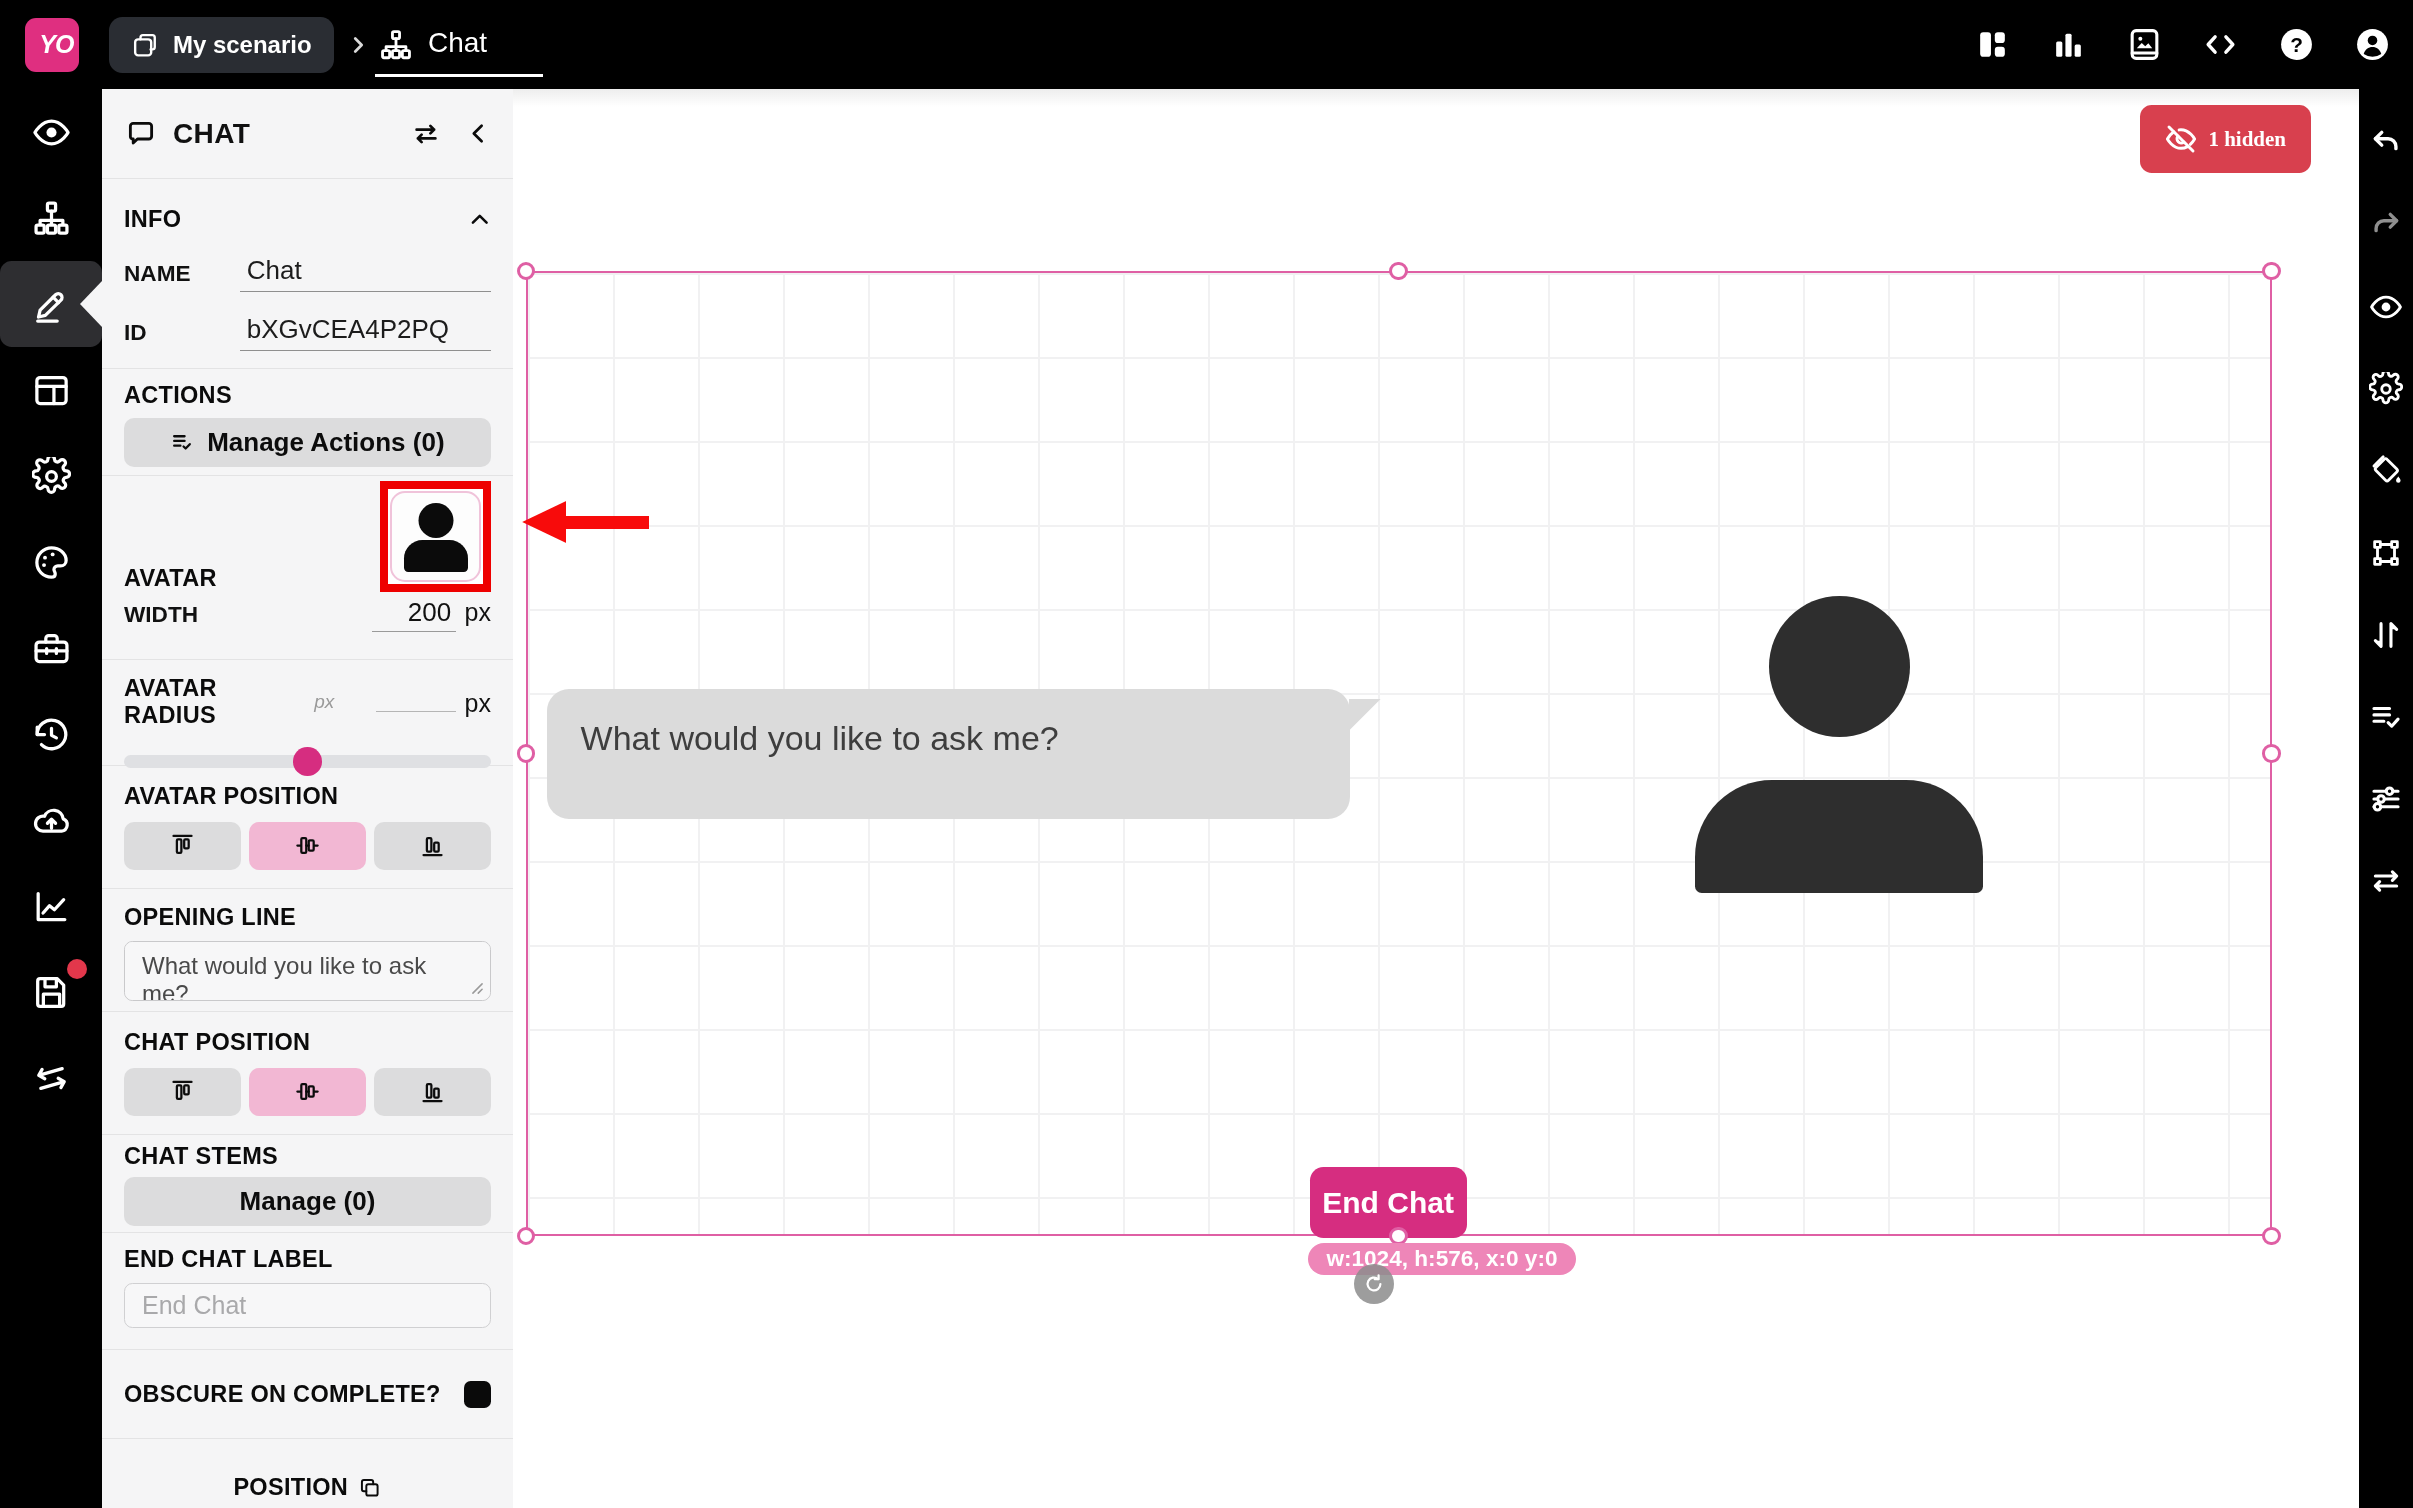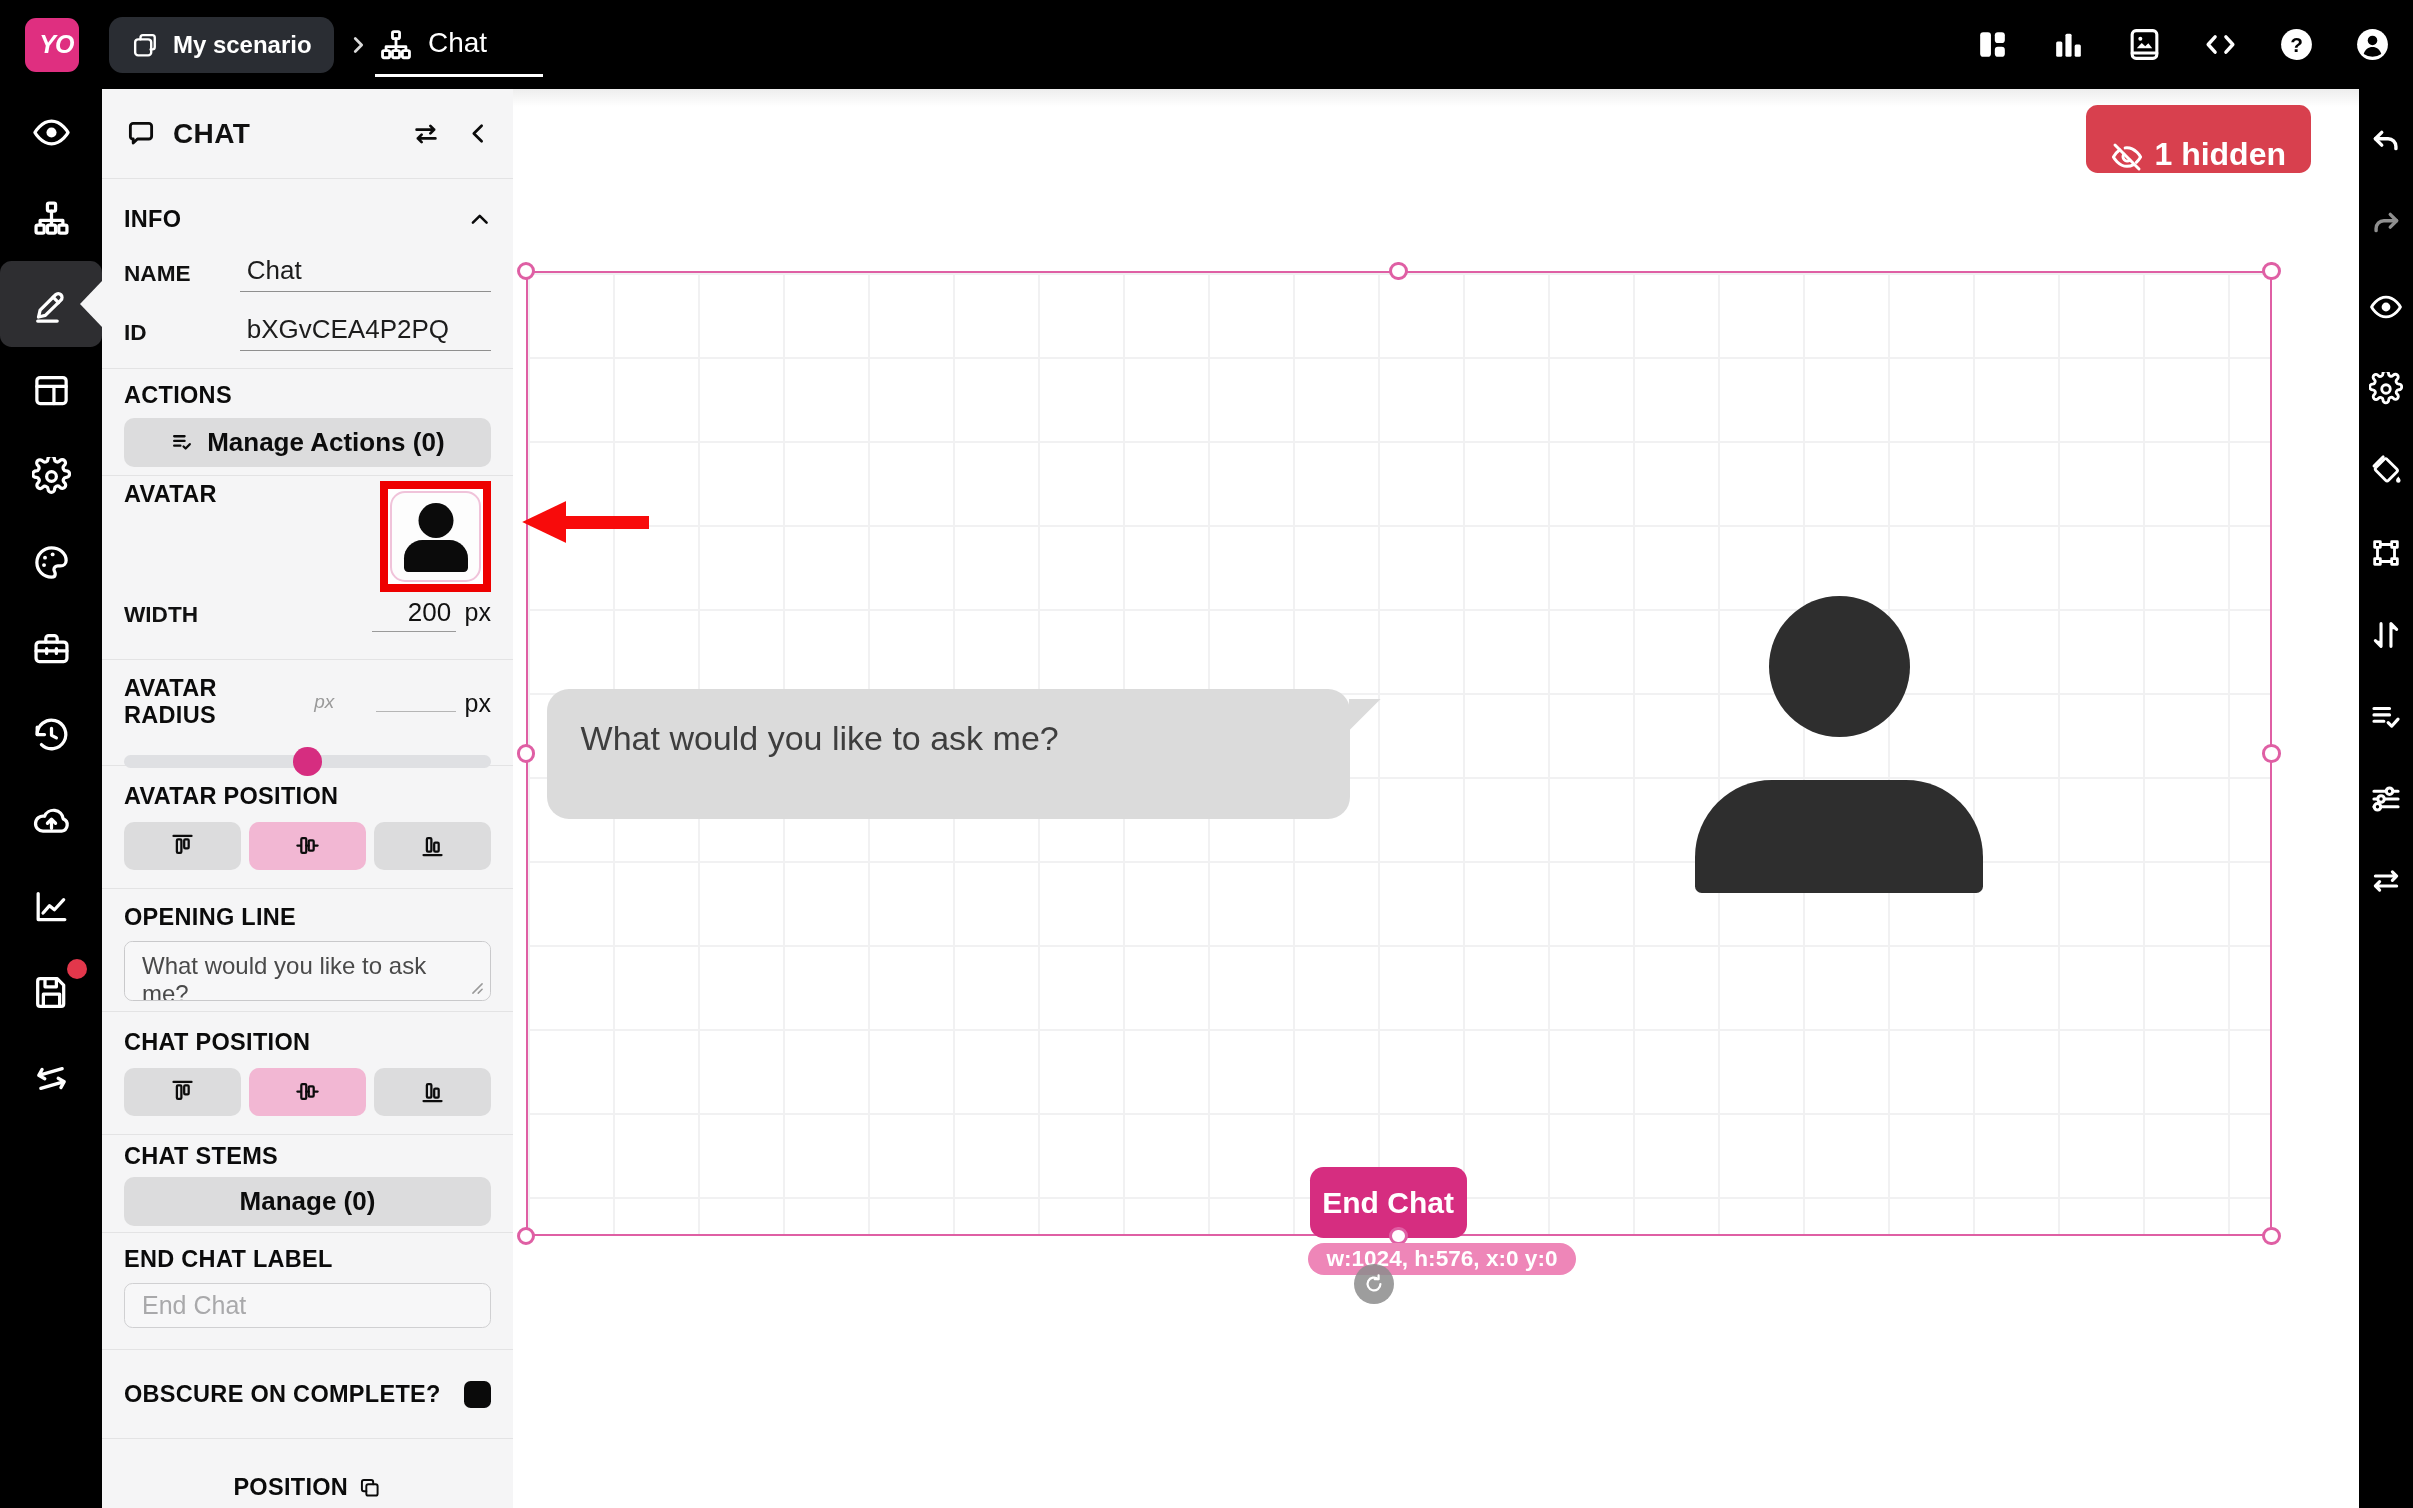--- a/index.html
+++ b/index.html
@@ -46,21 +46,21 @@
   .row-label{font-size:22.6px;font-weight:800;width:116px;flex:0 0 auto;}
   .underline-value{flex:1;font-size:26px;color:#1c1c1c;border-bottom:1.7px solid #8f8f8f;padding:0 3.4px 5px 6.7px;}
   .gray-btn{width:100%;height:49px;border:none;border-radius:10px;background:#dcdcdd;color:#0c0c0c;
             font-size:26px;font-weight:800;font-family:inherit;display:flex;align-items:center;justify-content:center;gap:11.7px;}
   .sec-info{height:190px;padding-top:27px;}
   .sec-info .sec-heading{justify-content:space-between;}
   .sec-info .row{margin-top:22px;}
   .sec-actions{height:107px;padding-top:13.4px;}
   .sec-actions .gray-btn{margin-top:8.4px;}
   .sec-avatar{height:184px;}
-  .avatar-row{display:flex;align-items:flex-start;justify-content:space-between;margin-top:5px;}
+  .avatar-row{display:flex;align-items:flex-end;justify-content:space-between;margin-top:5px;}
   .avatar-annotated{width:111px;height:111px;border:8.4px solid #ee0000;background:#fff;
                     display:flex;align-items:center;justify-content:center;}
   .avatar-box{width:91px;height:91px;border:2.5px solid #f0c3da;border-radius:15px;position:relative;background:#fdfdfd;}
   .person-head{position:absolute;left:50%;top:10px;transform:translateX(-50%);width:35px;height:35px;border-radius:50%;background:#0b0b0b;}
   .person-body{position:absolute;left:50%;bottom:8.4px;transform:translateX(-50%);width:64px;height:32px;
                border-radius:18.4px 18.4px 4.2px 4.2px;background:#0b0b0b;}
   .width-row{margin-top:5px;display:flex;align-items:center;}
   .width-right{margin-left:auto;display:flex;align-items:baseline;gap:8.4px;}
   .width-input{width:84px;text-align:right;font-size:26px;border-bottom:1.7px solid #9a9a9a;padding:0 5px 3.4px 5px;}
   .unit{font-size:25px;color:#111;}
@@ -117,22 +117,22 @@
   .figure-head{position:absolute;left:74px;top:0;width:141px;height:141px;border-radius:50%;background:#2e2e2e;}
   .figure-body{position:absolute;left:0;top:184px;width:288px;height:113px;border-radius:77px 77px 6.7px 6.7px;background:#2e2e2e;}
   .endchat-btn{position:absolute;left:782px;top:894px;width:157px;height:71px;border:none;border-radius:13.4px;
                background:#d62d80;color:#fff;font-family:inherit;font-size:30px;font-weight:800;}
   .size-badge{position:absolute;left:795px;top:1154px;height:32px;padding:0 18.4px;border-radius:17px;background:#ee86b8;
               color:#fff;font-size:22.6px;font-weight:800;display:flex;align-items:center;z-index:6;}
   .rotate-handle{position:absolute;left:841px;top:1175px;width:40px;height:40px;border-radius:50%;
                  background:rgba(140,140,140,.85);display:flex;align-items:center;justify-content:center;z-index:6;}
   .rotate-handle svg{width:22px;height:22px;color:#fff;}
   .hidden-btn{position:absolute;top:16px;right:49px;height:68px;padding:0 25px;border:none;border-radius:11.7px;
-              background:#d8404e;color:#fff;font-family:Liberation Sans, sans-serif;font-size:32px;font-weight:800;
-              display:flex;align-items:flex-end;gap:11.7px;z-index:8;}
+              background:#d8404e;color:#fff;font-family:Liberation Serif, serif;font-size:21px;font-weight:800;
+              display:flex;align-items:center;gap:11.7px;z-index:8;}
   .hidden-btn svg{width:32px;height:32px;}
   .red-arrow{position:absolute;left:9.2px;top:412px;width:127px;height:42px;z-index:9;}
   .ra-head{position:absolute;left:0;top:0;width:44px;height:42px;background:#f80b0b;
            clip-path:polygon(0 50%,100% 0,100% 100%);}
   .ra-shaft{position:absolute;left:40px;top:15px;width:87px;height:12.6px;background:#f80b0b;}
 
   
   .rightbar{position:absolute;right:0;top:89px;width:54px;height:1420px;background:#000;z-index:25;
             display:flex;flex-direction:column;align-items:center;padding-top:13.4px;}
   .rb-item{width:54px;height:82px;display:flex;align-items:center;justify-content:center;color:#fff;}

